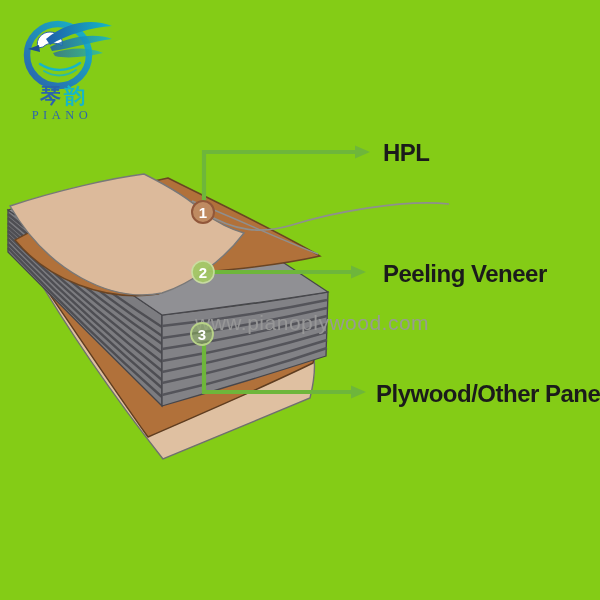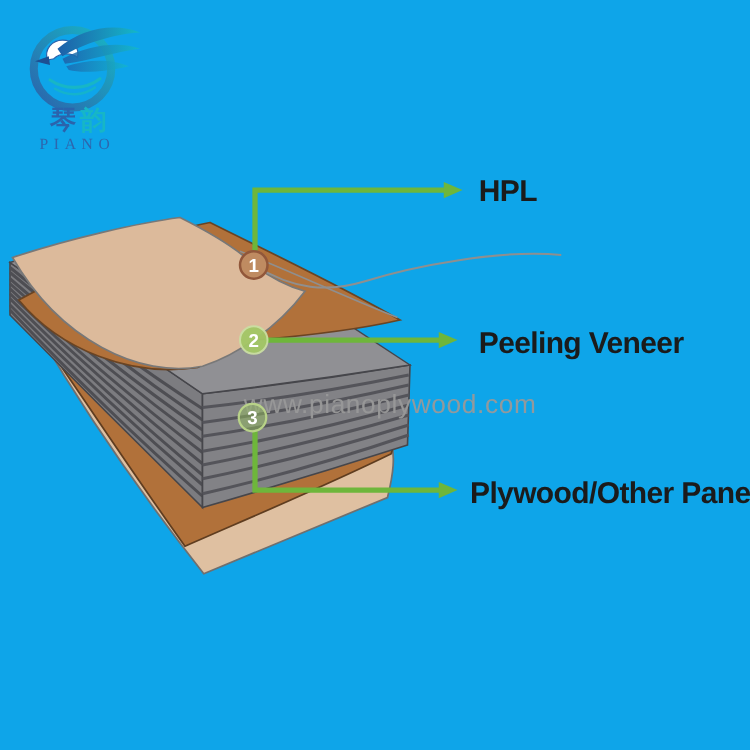--- a/index.html
+++ b/index.html
@@ -1,16 +1,16 @@
 <!DOCTYPE html>
 <html><head>
 <meta charset="utf-8">
 <style>
   html,body{margin:0;padding:0;background:#fff;}
-  .page{position:relative;width:600px;height:600px;background:#0ea5e9;overflow:hidden;
+  .page{position:relative;width:600px;height:600px;background:#84cc16;overflow:hidden;
         font-family:"Liberation Sans",sans-serif;}
   svg{display:block;}
   .lbl{font-family:"Liberation Sans",sans-serif;font-size:24px;font-weight:600;
        fill:#1b1b1b;letter-spacing:-0.5px;}
   .marker-num{font-family:"Liberation Sans",sans-serif;font-size:15px;font-weight:bold;
        fill:#ffffff;text-anchor:middle;}
   .wm{font-family:"Liberation Sans",sans-serif;font-size:21px;fill:#999999;opacity:.95;
        letter-spacing:.5px;}
   .logo-cn{font-family:"DejaVu Sans",sans-serif;font-size:21px;font-weight:bold;
        text-anchor:middle;letter-spacing:3px;}

